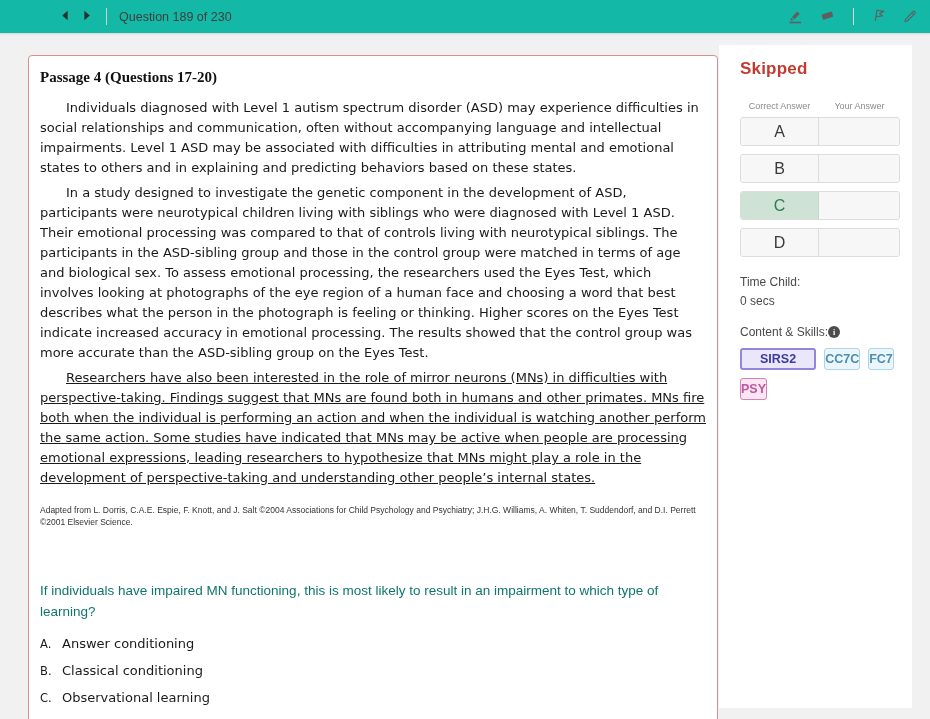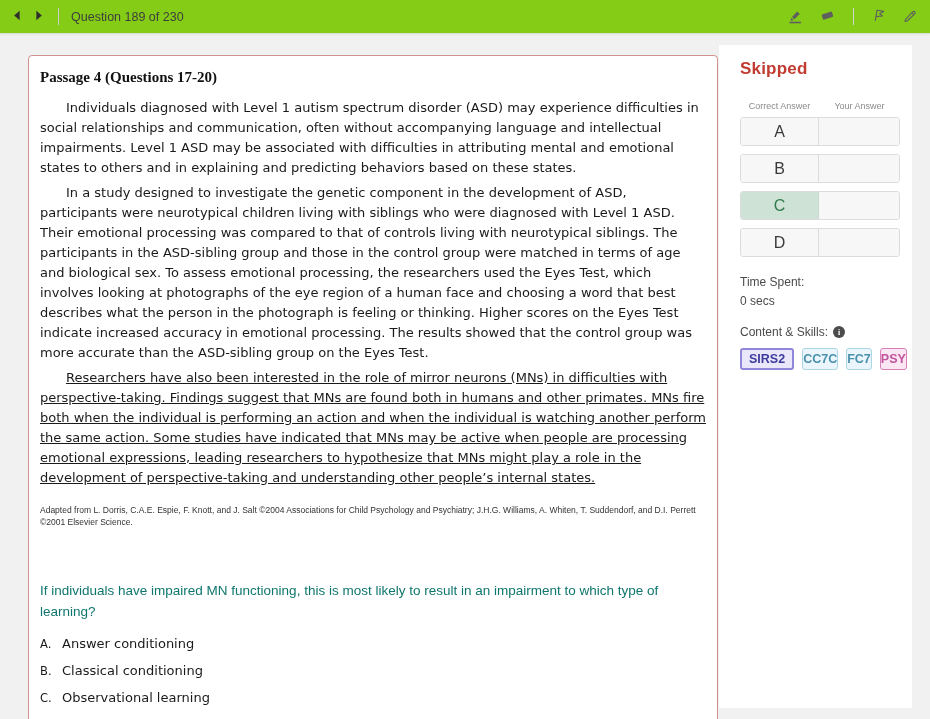--- a/index.html
+++ b/index.html
@@ -3,23 +3,23 @@
 <meta charset="utf-8">
 <style>
   html,body{margin:0;padding:0;}
   body{
     width:930px;height:719px;overflow:hidden;position:relative;
     background:#f1f1f2;
     font-family:"Liberation Sans", sans-serif;
   }
   
   .topbar{
-    position:absolute;top:0;left:0;right:0;height:33px;background:#84cc16;
+    position:absolute;top:0;left:0;right:0;height:33px;background:#14b8a6;
     border-bottom:1px solid #dcdcdc;box-shadow:0 1px 2px rgba(0,0,0,.05);
-    display:flex;align-items:center;z-index:10;
+    display:flex;align-items:center;z-index:10;padding-left:48px;
   }
   .nav-btn{background:none;border:none;padding:2px 6px;cursor:pointer;display:flex;align-items:center;}
   .nav-group{display:flex;align-items:center;padding-left:6px;}
   .tb-divider{width:1px;height:17px;background:#cfcfcf;margin:0 12px 0 8px;}
   .q-counter{font-size:12.5px;color:#3e3e3e;}
   .tool-icons{margin-left:auto;display:flex;align-items:center;gap:15px;padding-right:12px;color:#5f5f5f;}
   .tool-btn{background:none;border:none;padding:0;cursor:pointer;color:#5f5f5f;display:flex;align-items:center;}
   .tool-divider{width:1px;height:17px;background:#d6d6d6;margin:0 2px;}
   
   .passage-panel{
@@ -68,31 +68,31 @@
     border:1px solid #dcdcdc;border-radius:3px;background:#f7f7f7;overflow:hidden;
   }
   .cell-left{
     width:77px;flex:0 0 77px;border-right:1px solid #dcdcdc;display:flex;align-items:center;justify-content:center;
     font-size:16px;color:#3a3a3a;background:#f7f7f7;
   }
   .cell-right{flex:1;background:#f7f7f7;}
   .cell-left.correct{background:#cfe2d6;color:#2f7a4e;border-right-color:#c4d9cc;}
   .time-label{margin-top:16px;font-size:12px;color:#4a4a4a;line-height:19px;}
   .time-value{font-size:12px;color:#4a4a4a;line-height:19px;}
-  .cs-line{margin-top:14px;font-size:12px;color:#4a4a4a;display:flex;align-items:center;gap:5px;}
+  .cs-line{margin-top:14px;font-size:12px;color:#4a4a4a;display:flex;align-items:center;}
   .info-dot{
     display:inline-flex;width:12px;height:12px;border-radius:50%;background:#4c4c4c;color:#fff;
     font-size:8px;font-weight:bold;align-items:center;justify-content:center;font-family:"Liberation Serif", serif;
   }
   .tags{margin-top:9px;width:175px;display:flex;flex-wrap:wrap;gap:8px;}
   .tag{
     display:inline-block;padding:3px 0;border-radius:3px;font-size:12.5px;font-weight:600;
     font-family:"Liberation Sans", sans-serif;cursor:pointer;background:#fff;border:1px solid #ccc;color:#555;
   }
-  .tag-purple{background:#e9e7f9;border:2px solid #9187d9;color:#3d3b9e;padding:2px 7px;}
+  .tag-purple{background:#e9e7f9;border:2px solid #9187d9;color:#3d3b9e;padding:2px 18px;}
   .tag-blue{background:#eaf6fb;border:1px solid #aed5e5;color:#4b90ad;}
   .tag-pink{background:#fbe7f3;border:1px solid #d77fb7;color:#c1569e;}
 </style>
 </head>
 <body>
 
 <div class="topbar">
   <div class="nav-group">
     <button class="nav-btn">
       <span>
@@ -199,21 +199,21 @@
     <div class="grid-row">
       <div class="cell-left correct">C</div>
       <div class="cell-right"></div>
     </div>
     <div class="grid-row">
       <div class="cell-left">D</div>
       <div class="cell-right"></div>
     </div>
   </div>
 
-  <div class="time-label">Time Spent:</div>
+  <div class="time-label">Time Child:</div>
   <div class="time-value">0 secs</div>
 
   <div class="cs-line">
     <span>Content &amp; Skills:</span>
     <span class="info-dot">i</span>
   </div>
 
   <div class="tags">
     <span class="tag tag-purple">SIRS2</span>
     <span class="tag tag-blue">CC7C</span>

